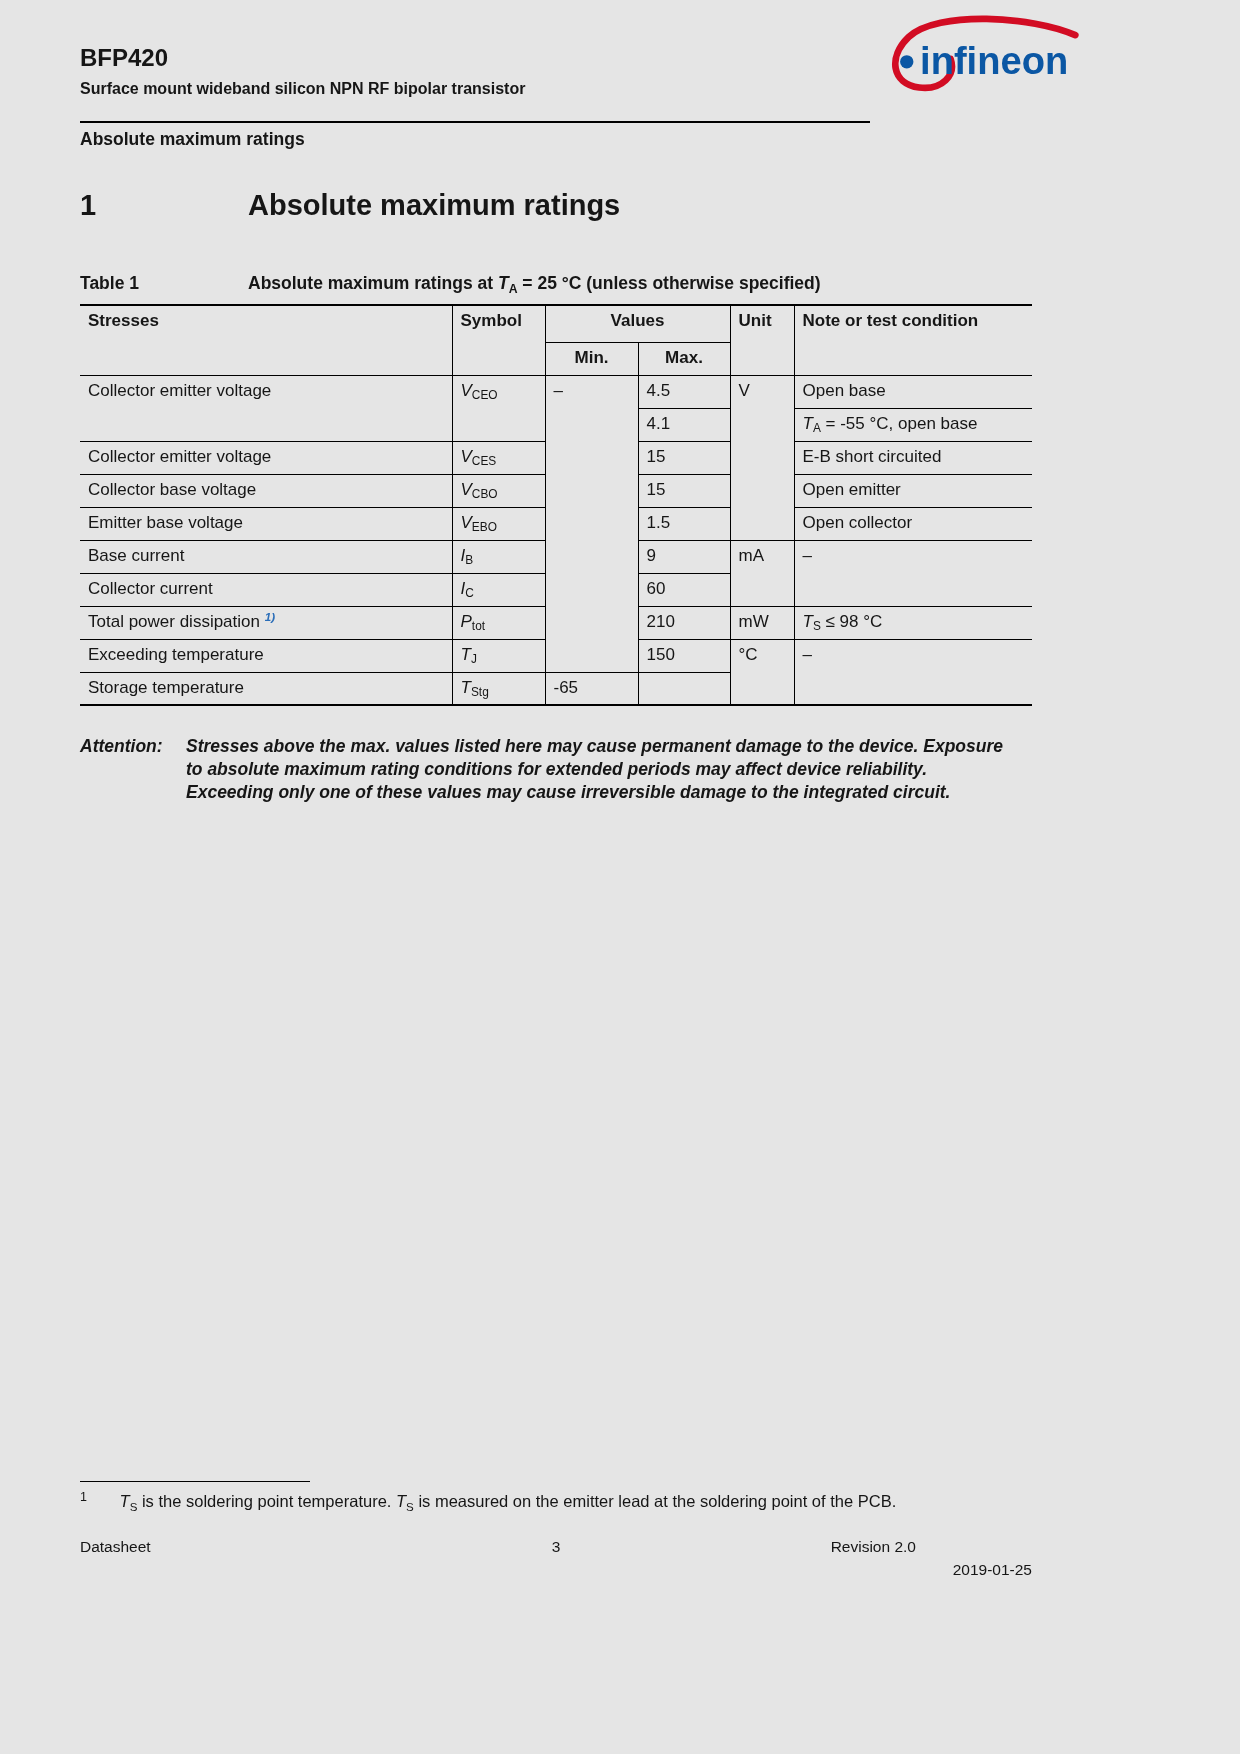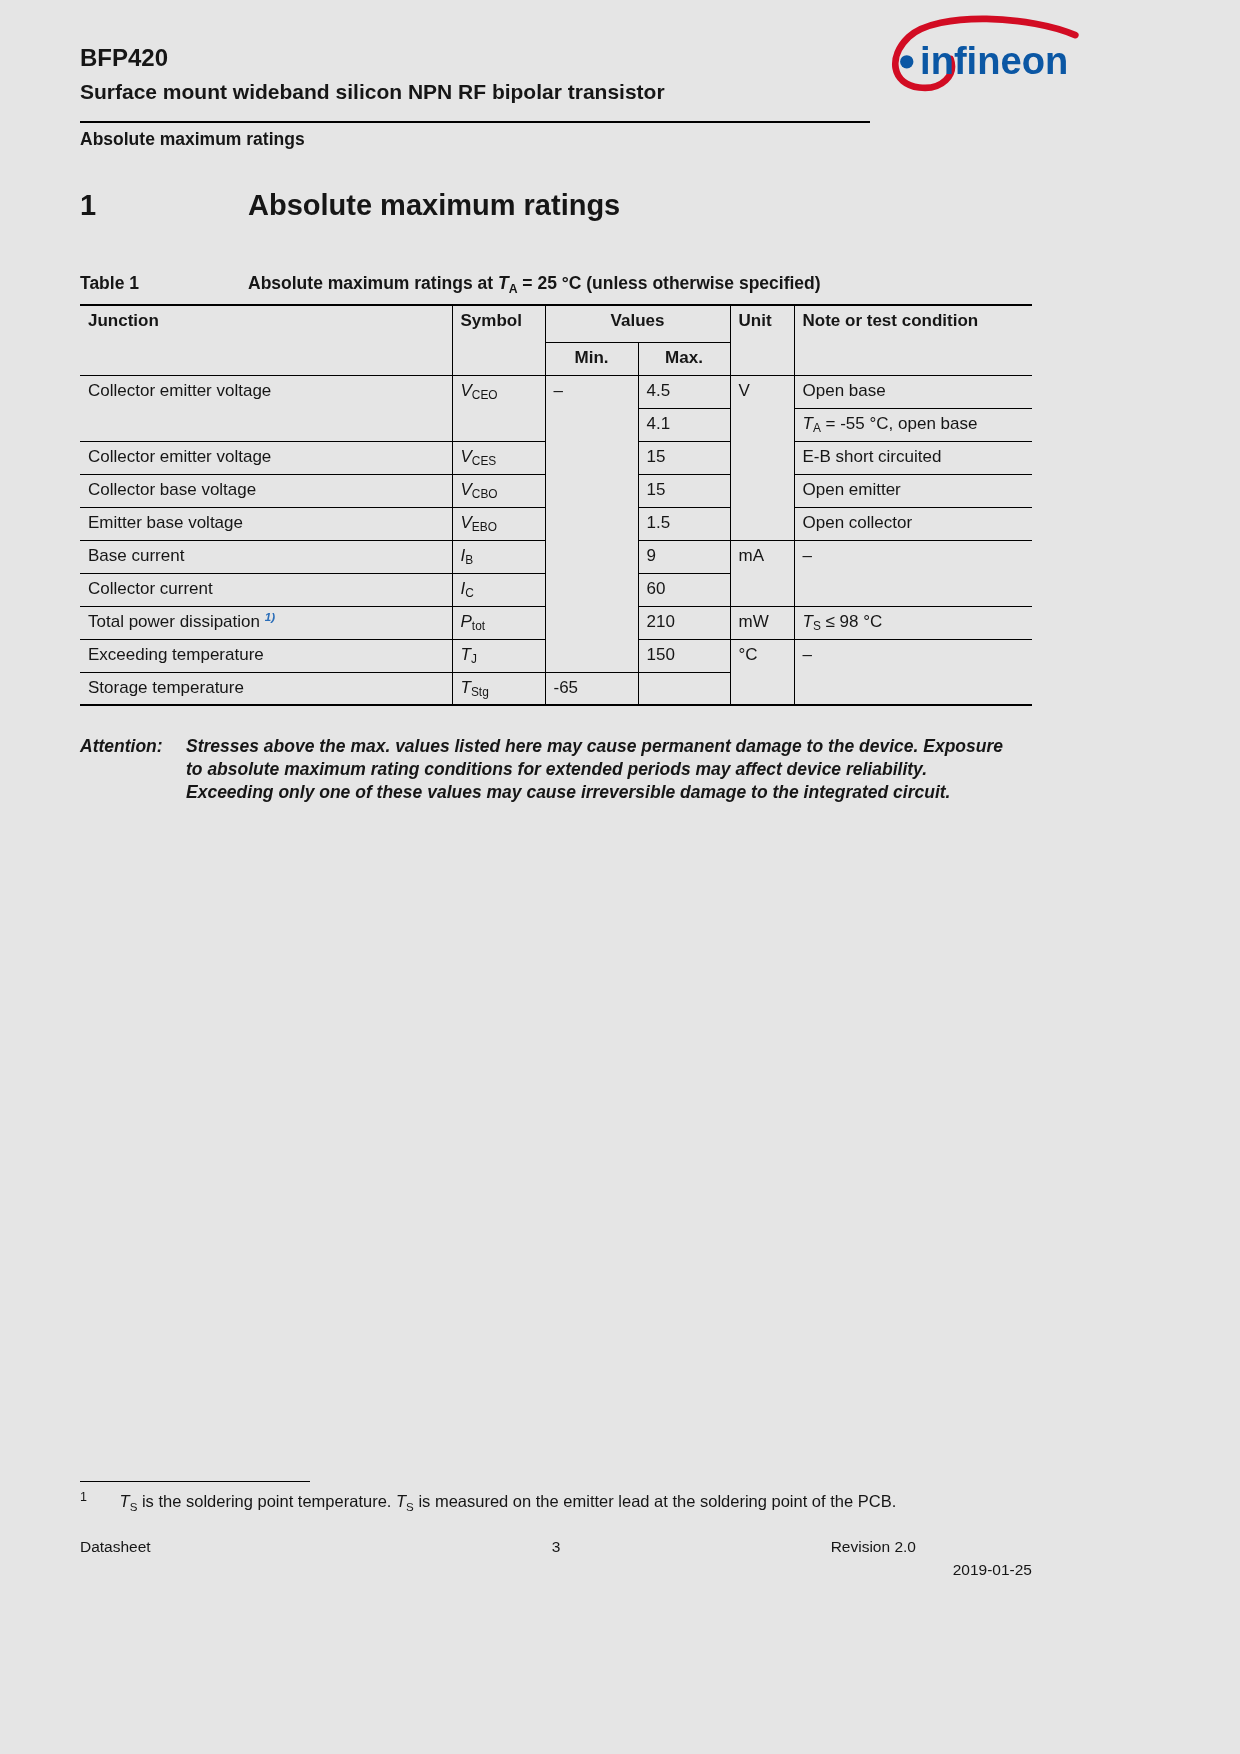--- a/index.html
+++ b/index.html
@@ -6,21 +6,21 @@
   html,body { background:#ffffff; }
   body {
     width:1240px; height:1754px; position:relative;
     font-family:"Liberation Sans", sans-serif;
     color:var(--text-color, #161616);
   }
   .page { position:absolute; inset:0; background:#e5e5e5; overflow:hidden; }
 
   
   .product   { position:absolute; left:80px; top:44px;  font-size:24px;   font-weight:bold; }
-  .subtitle  { position:absolute; left:80px; top:80px;  font-size:21px; font-weight:bold; }
+  .subtitle  { position:absolute; left:80px; top:80px;  font-size:16px; font-weight:bold; }
   .logo      { position:absolute; left:882px; top:10px; width:200px; height:98px; }
   .logo-swoosh { fill:none; stroke:var(--logo-red,#d20c23); stroke-width:7; stroke-linecap:round; }
   .logo-dot    { fill:var(--logo-blue,#0b57a4); }
   .logo-word   { fill:var(--logo-blue,#0b57a4); font-family:"Liberation Sans",sans-serif; font-weight:bold; font-size:40px; }
   .header-rule { position:absolute; left:80px; top:121px; width:790px; border-top:2.5px solid #000; }
   .crumb     { position:absolute; left:80px; top:129px; font-size:17.5px; font-weight:bold; }
 
   
   .section-heading { position:absolute; left:80px; top:189px; display:flex; font-size:29px; font-weight:bold; }
   .sec-num { width:168px; flex:none; }
@@ -104,21 +104,21 @@
     <colgroup>
       <col style="width:372px">
         <col style="width:93px">
         <col style="width:93px">
       <col style="width:92px">
         <col style="width:64px">
         <col style="width:238px">
     </colgroup>
     <thead>
       <tr>
-        <th class="col-parameter" rowspan="2">Junction</th>
+        <th class="col-parameter" rowspan="2">Stresses</th>
         <th class="col-symbol" rowspan="2">Symbol</th>
         <th class="col-values" colspan="2">Values</th>
         <th class="col-unit" rowspan="2">Unit</th>
         <th class="col-note" rowspan="2">Note or test condition</th>
       </tr>
       <tr>
         <th class="col-min">Min.</th>
         <th class="col-max">Max.</th>
       </tr>
     </thead>

